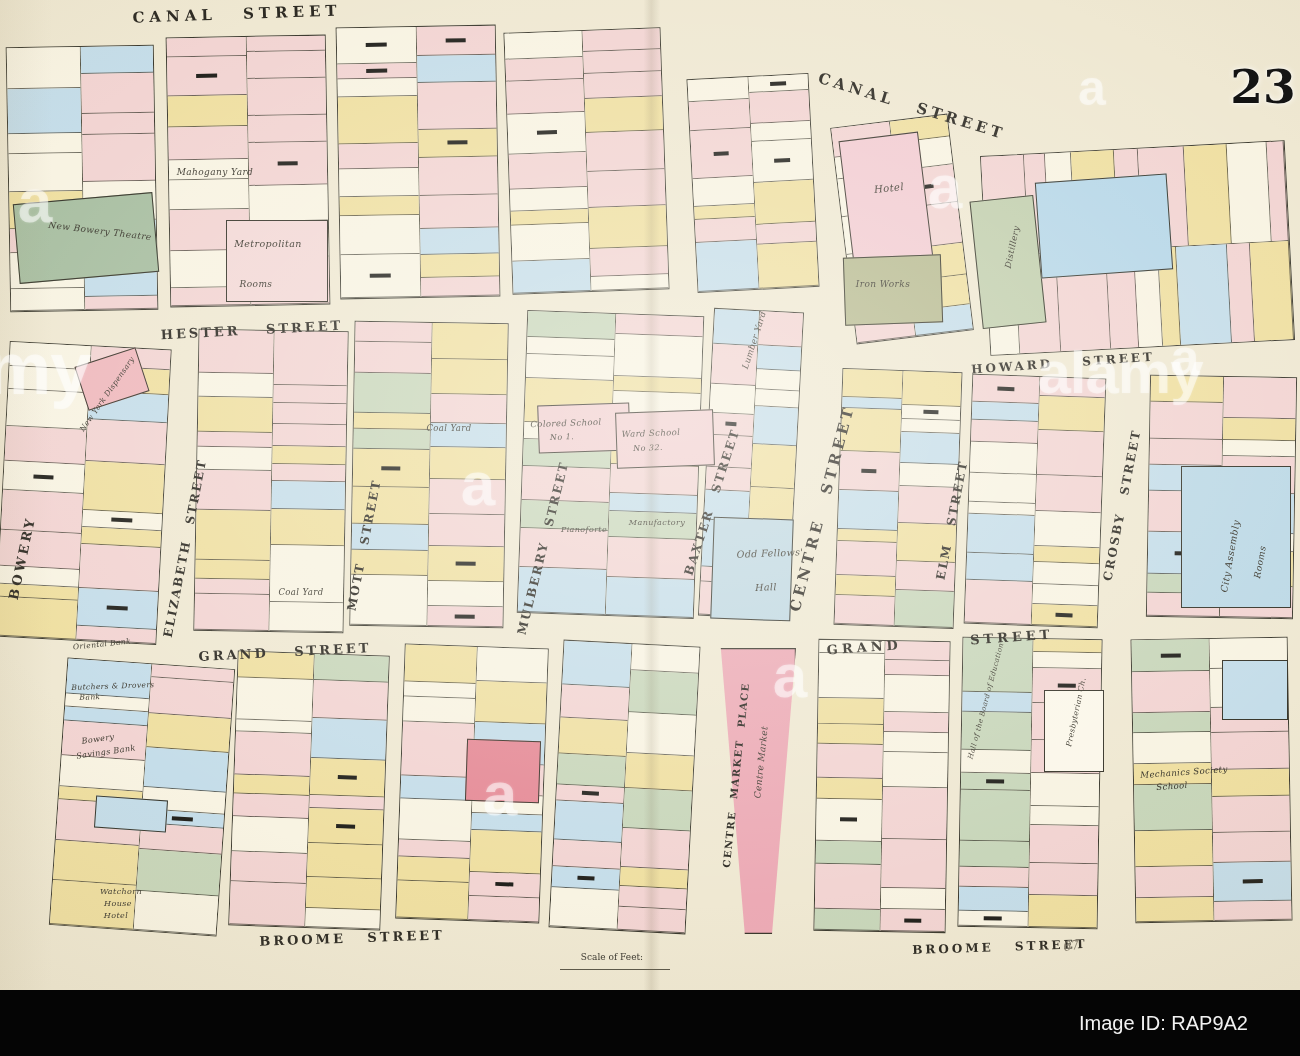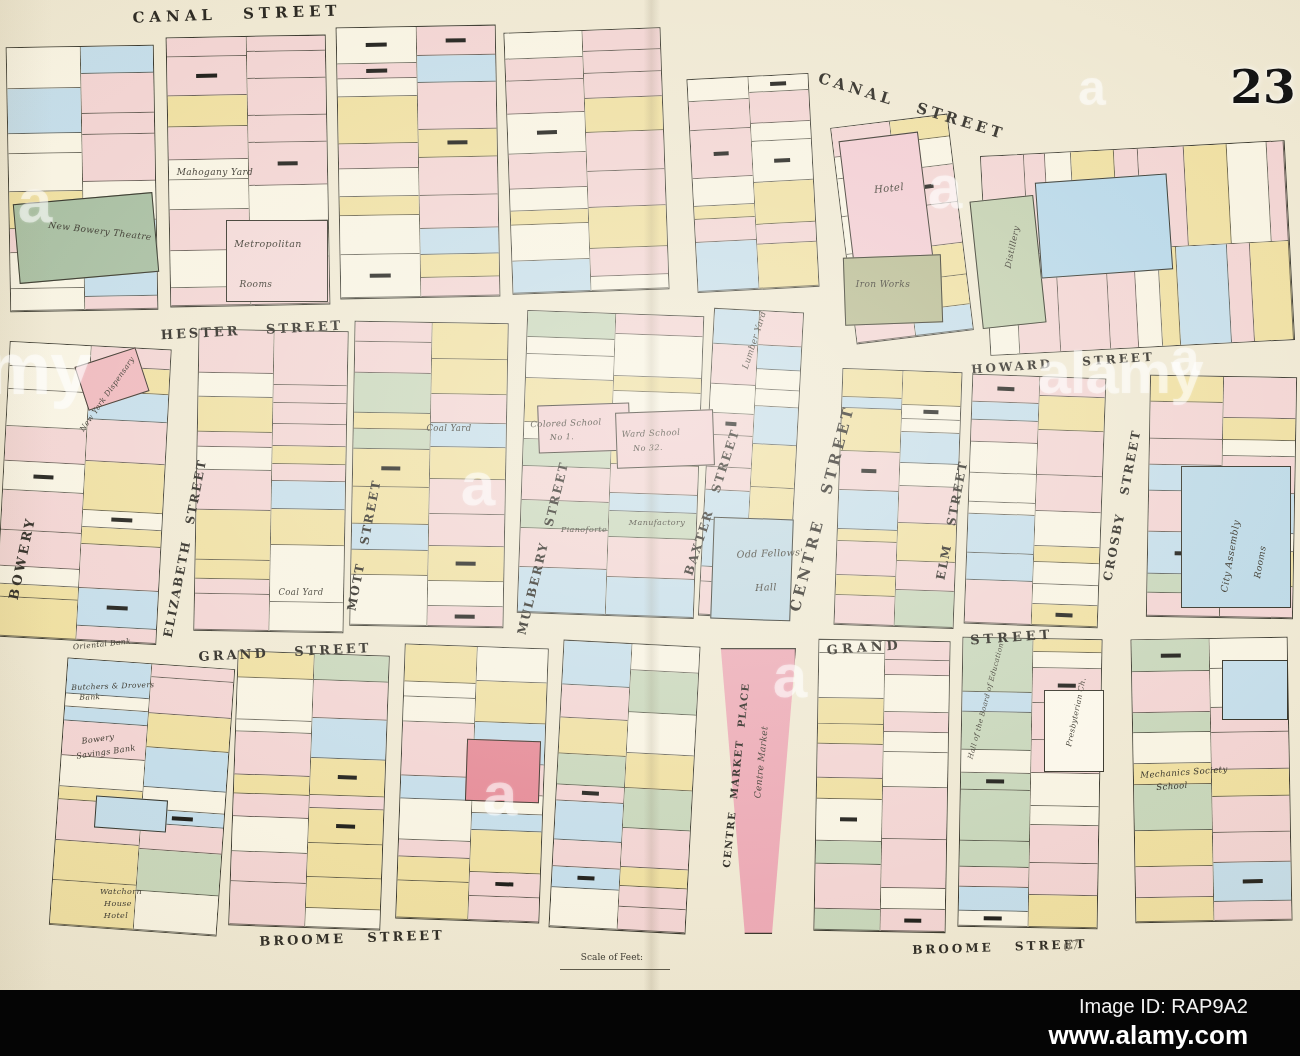--- a/index.html
+++ b/index.html
@@ -742,16 +742,15 @@
         <div class="wm" style="left: 945px; top: 186px; font-size: 62px;">a</div>
         <div class="wm" style="left: 1092px; top: 88px; font-size: 50px;">a</div>
         <div class="wm" style="left: 1185px; top: 357px; font-size: 52px;">a</div>
         <div class="wm" style="left: -12px; top: 368px; font-size: 74px; letter-spacing: -1px;">alamy</div>
         <div class="wm" style="left: 1120px; top: 372px; font-size: 60px; letter-spacing: -1px;">alamy</div>
       </div>
   </div>
   <div id="alamy-bar">
     <div class="bar-text">
       <div id="bar-image-id">Image ID: RAP9A2</div>
-      <div id="bar-url">www.alamy.com</div>
     </div>
   </div>
 </div>
 
 </body></html>

